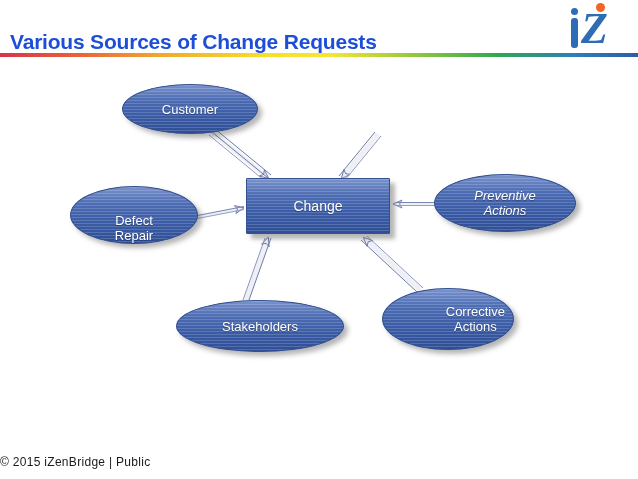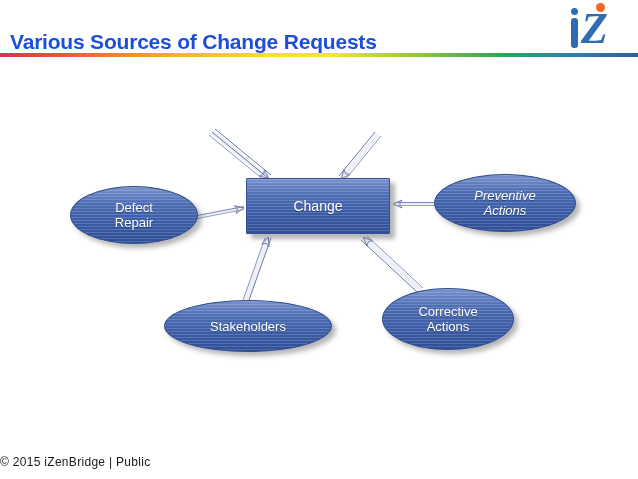--- a/index.html
+++ b/index.html
@@ -133,23 +133,23 @@
   .node .label {
     display: block;
     padding: 0 8px;
     white-space: pre-line;
   }
 
   
   #node-customer          { left: 122px; top: 26px;  width: 136px; height: 50px; }
   #node-project-team      { left: 356px; top: 18px;  width: 124px; height: 60px; }
   #node-preventive        { left: 434px; top: 116px; width: 142px; height: 58px; font-style: italic; }
-  #node-defect-repair     { left: 70px;  top: 128px; width: 128px; height: 58px; }
-  #node-stakeholders      { left: 164px; top: 242px; width: 168px; height: 52px; }
-  #node-corrective        { left: 382px; top: 230px; width: 132px; height: 62px; }
+  #node-defect-repair     { left: 70px;  top: 128px; width: 128px; height: 58px; align-items: flex-end; }
+  #node-stakeholders      { left: 176px; top: 242px; width: 168px; height: 52px; }
+  #node-corrective        { left: 382px; top: 230px; width: 132px; height: 62px; justify-content: flex-end; }
   #node-change            { left: 246px; top: 120px; width: 144px; height: 56px;
                             font-size: 14px; }
 
   
   #slide-footer {
     position: absolute;
     left: 0; top: 455px;
     width: 638px;
     text-align: left;
     font-size: 12px;
@@ -215,20 +215,23 @@
       <line x1="249" y1="242" x2="271" y2="180" stroke="#6b79a8" stroke-width="1"></line>
     </g>
 
     <g>
       <line x1="420" y1="232" x2="364" y2="180" stroke="#eef0f6" stroke-width="5" marker-end="url(#arrowOpen)"></line>
       <line x1="423" y1="230" x2="367" y2="178" stroke="#8b96bd" stroke-width="1"></line>
       <line x1="417" y1="234" x2="361" y2="182" stroke="#6b79a8" stroke-width="1"></line>
     </g>
   </svg>
 
+  <div class="node ellipse" id="node-customer">
+    <span class="label">Customer</span>
+  </div>
 
 
   <div class="node ellipse" id="node-preventive">
     <span class="label">Preventive
 Actions</span>
   </div>
 
   <div class="node ellipse" id="node-defect-repair">
     <span class="label">Defect
 Repair</span>

